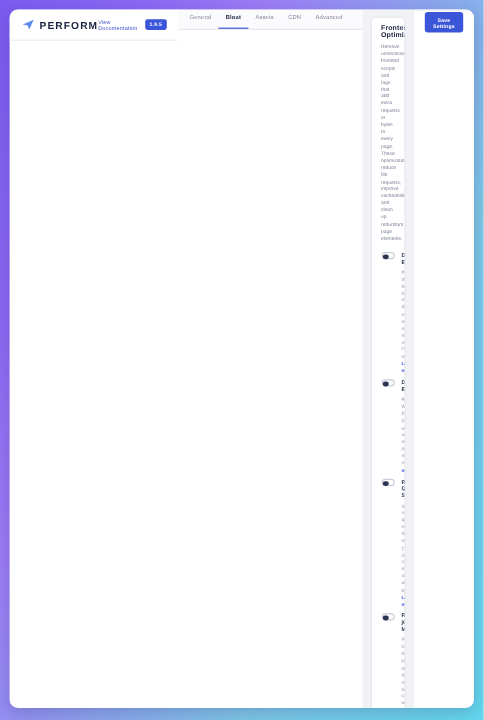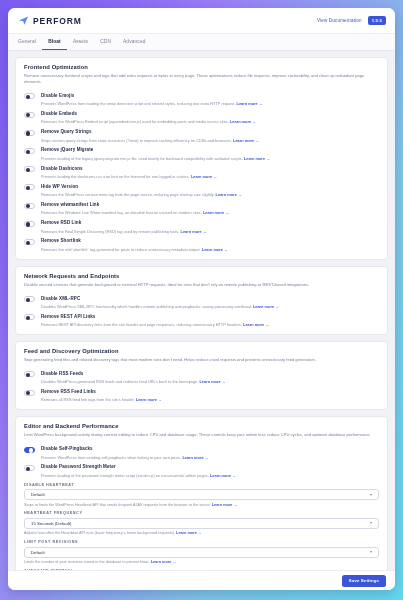--- a/index.html
+++ b/index.html
@@ -10,21 +10,21 @@
   }
   body {
     background: linear-gradient(115deg, #7b5cf0 0%, #8b6af5 18%, #9d7df7 32%, #7fc8e8 70%, #63d9ef 100%);
     padding: 8px 8px 10px 8px;
   }
   .app-window {
     width: 100%; height: 100%;
     background: #ffffff;
     border-radius: 7px;
     box-shadow: 0 4px 14px rgba(30,20,80,0.22);
-    display: flex; flex-direction: column;
+    display: flex; 
     overflow: hidden;
   }
 
   
   .topbar {
     height: 26px; flex: 0 0 26px;
     display: flex; align-items: center;
     padding: 0 9px 0 10px;
     background: #ffffff;
     border-bottom: 1px solid #eceef3;

